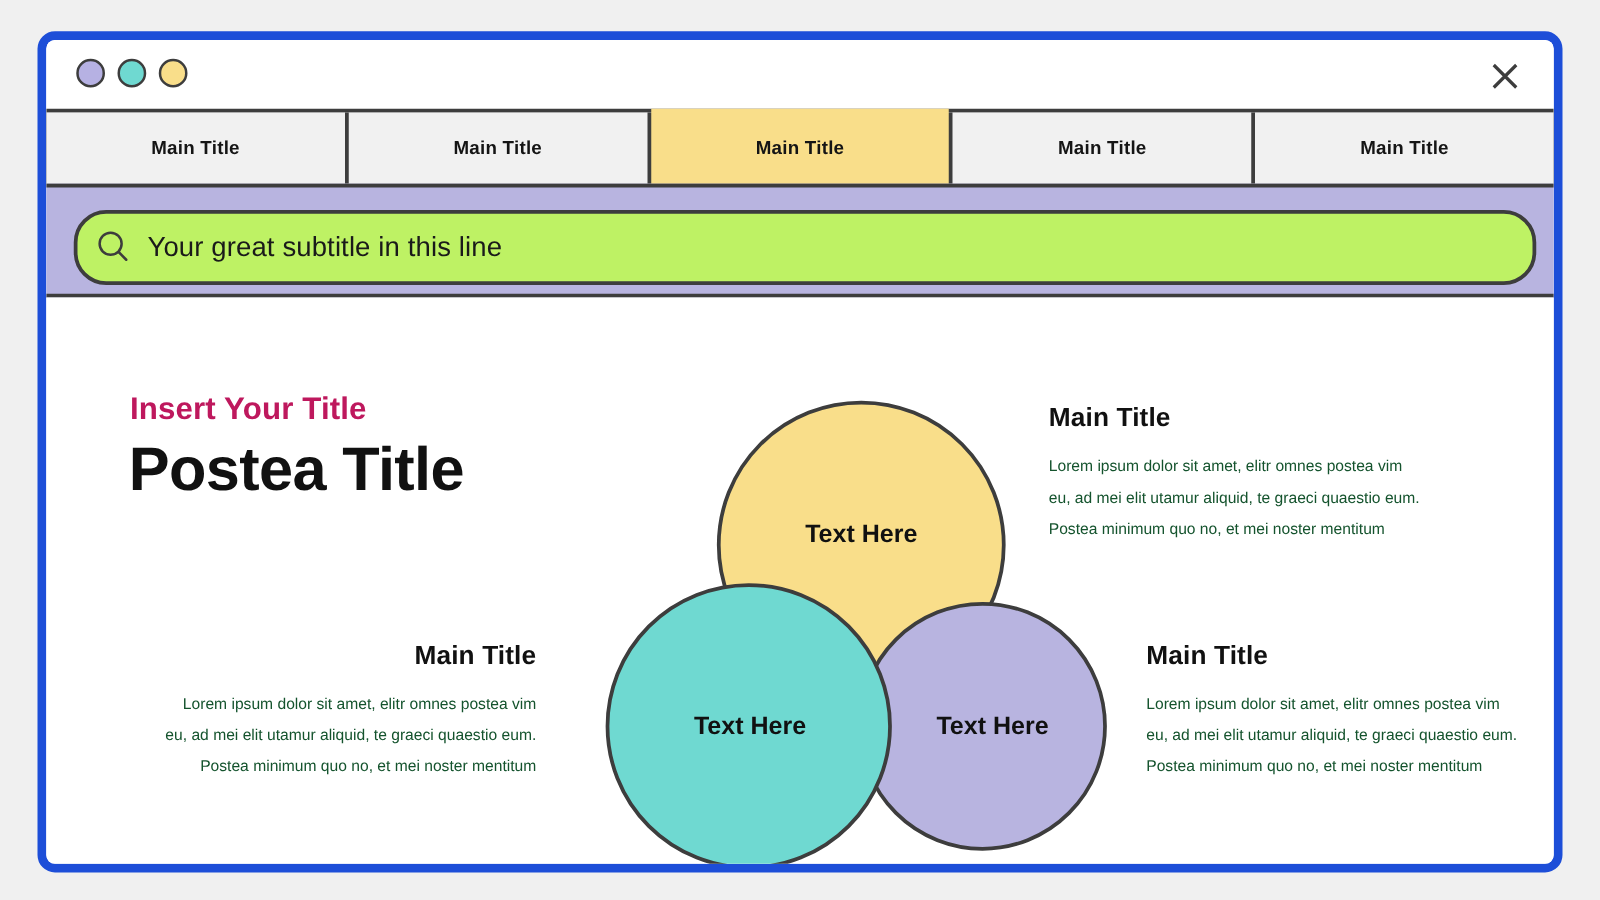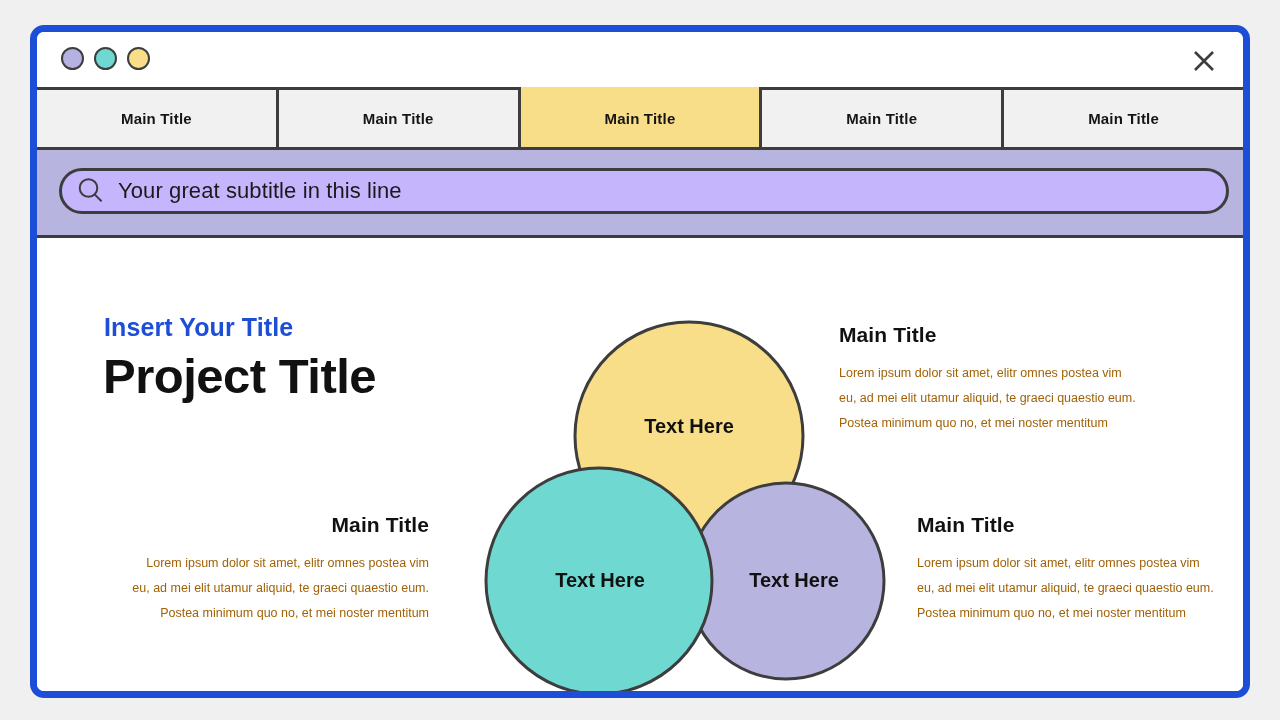--- a/index.html
+++ b/index.html
@@ -111,22 +111,22 @@
     background: #b8b4e0;
     border-top: 3px solid #3d3d3d;
     border-bottom: 3px solid #3d3d3d;
     box-sizing: border-box;
   }
   .searchpill {
     position: absolute;
     left: 22px;
     top: 18px;
     width: 1170px;
-    height: 46px;
-    background: #c4b5fd;
+    height: 60px;
+    background: #bef264;
     border: 3px solid #3d3d3d;
     border-radius: 26px;
     box-sizing: border-box;
     display: flex;
     align-items: center;
     cursor: text;
   }
   .mag-icon {
     margin-left: 14px;
     margin-right: 12px;
@@ -195,21 +195,21 @@
   .block .block-title {
     font-size: 21px;
     font-weight: bold;
     color: #111111;
     margin-bottom: 14px;
     letter-spacing: 0.1px;
   }
   .block .block-body {
     font-size: 12.5px;
     line-height: 2.0;
-    color: #a16207;
+    color: #14532d;
   }
   .block-tr { left: 802px; top: 85px; text-align: left; }
   .block-bl { left: 92px;  top: 275px; text-align: right; }
   .block-br { left: 880px; top: 275px; text-align: left; }
 </style>
 </head>
 <body style="background: rgb(240, 240, 240);">
 
 <div class="window">
 
@@ -251,22 +251,22 @@
           <circle cx="12.5" cy="12" r="8.8" fill="none" stroke="#3d3d3d" stroke-width="2"></circle>
           <path d="M18.9 18.6 L25 24.8" stroke="#3d3d3d" stroke-width="2" stroke-linecap="round" fill="none"></path>
         </svg>
       </span>
       <span class="search-text">Your great subtitle in this line</span>
     </div>
   </div>
 
   <div class="content">
 
-    <div class="eyebrow" style="color: #1d4ed8;">Insert Your Title</div>
-    <div class="project-title">Project Title</div>
+    <div class="eyebrow" style="color: #be185d;">Insert Your Title</div>
+    <div class="project-title">Postea Title</div>
 
     <div class="venn">
       <svg width="450" height="400" viewBox="0 0 450 400">
         <g>
           <circle id="c-yellow" cx="238" cy="138" r="114" fill="#f9de8a" stroke="#3d3d3d" stroke-width="3"></circle>
         </g>
         <g>
           <circle id="c-purple" cx="335" cy="283" r="98" fill="#b8b4e0" stroke="#3d3d3d" stroke-width="3"></circle>
         </g>
         <g>

